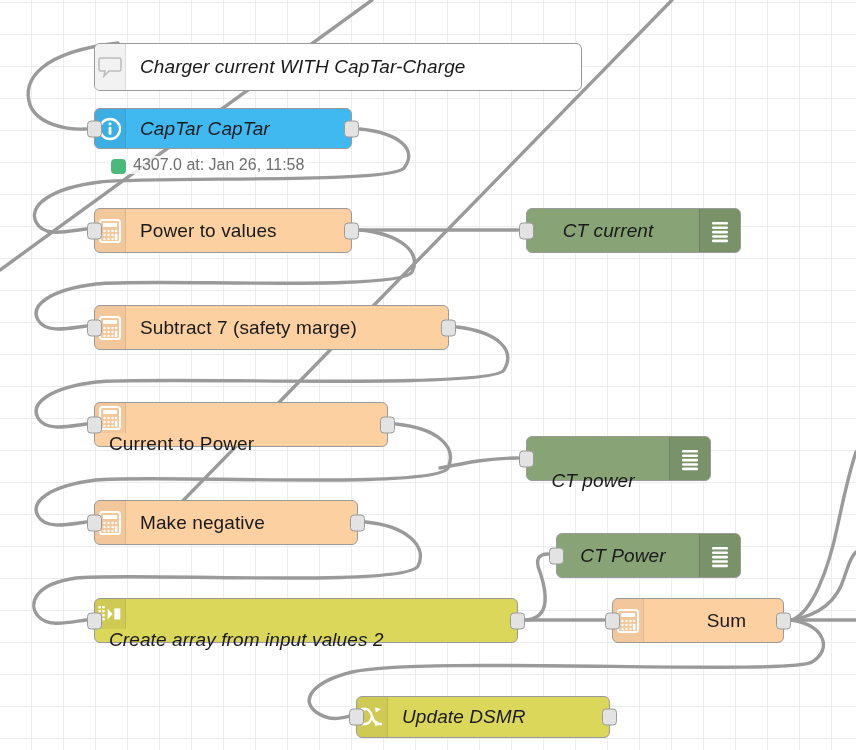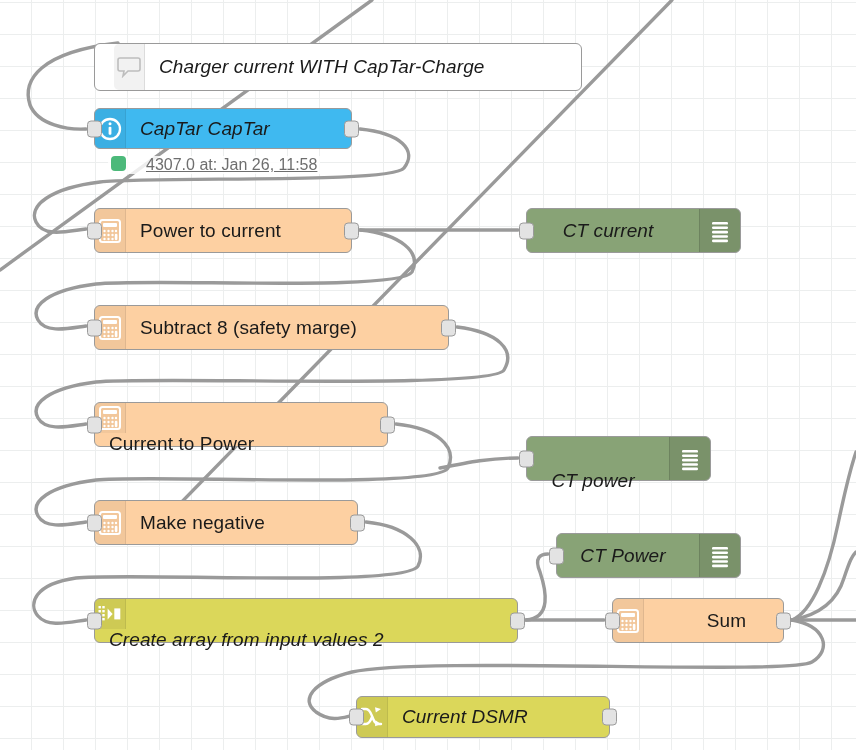--- a/index.html
+++ b/index.html
@@ -130,28 +130,27 @@
     background: #e2ece0;
     border: 1.4px solid #9a9a9a;
     border-radius: 5px;
     box-sizing: border-box;
   }
 
   
   .node-status {
     position: absolute;
     display: flex;
-    align-items: flex-start;
-    gap: 20px;
+    align-items: flex-end;
+    gap: 7px;
     font-size: 16px;
     color: #6e6e6e;
     background: rgba(255,255,255,0.82);
     padding: 0 3px;
     white-space: nowrap;
-    text-decoration: underline;
   }
   .status-dot {
     width: 15px;
     height: 15px;
     border-radius: 4px;
     background: #4cb97a;
     flex: 0 0 15px;
   }
 
   
@@ -190,21 +189,21 @@
 
     <path class="wire" d="M 792 620 C 826 626 832 650 812 662 C 788 676 420 656 352 672 C 312 682 300 700 316 712 C 330 722 342 718 350 716"></path>
 
     <path class="wire" d="M 168 516 L 672 0"></path>
 
     <path class="wire" d="M 0 270 L 372 0"></path>
 
     <path class="wire" d="M 440 468 C 470 462 490 458 518 458"></path>
   </svg>
 
-  <div class="node n-comment" style="left:94px; top:43px; width:488px; height:48px;padding-left:19px;">
+  <div class="node n-comment" style="left:94px; top:43px; width:488px; height:48px;">
     <div class="icon-box">
       <svg class="glyph" width="24" height="22" viewBox="0 0 24 22" aria-hidden="true">
         <path d="M3 2 H21 A2 2 0 0 1 23 4 V13 A2 2 0 0 1 21 15 H11 L6 20 L7 15 H3 A2 2 0 0 1 1 13 V4 A2 2 0 0 1 3 2 Z" fill="none" stroke="#bdbdbd" stroke-width="1.6"></path>
       </svg>
     </div>
     <div class="label">Charger current WITH CapTar-Charge</div>
   </div>
 
   <div class="node n-info" style="left:94px; top:108px; width:258px; height:41px;">
     <span class="port in"></span>
@@ -235,21 +234,21 @@
           <circle cx="17" cy="12" r="1.2" fill="#ffffff"></circle>
         <circle cx="5.5" cy="16" r="1.2" fill="#ffffff"></circle>
           <circle cx="9.5" cy="16" r="1.2" fill="#ffffff"></circle>
         <circle cx="13.5" cy="16" r="1.2" fill="#ffffff"></circle>
         <circle cx="5.5" cy="20" r="1.2" fill="#ffffff"></circle>
           <circle cx="9.5" cy="20" r="1.2" fill="#ffffff"></circle>
         <circle cx="13.5" cy="20" r="1.2" fill="#ffffff"></circle>
         <rect x="15.8" y="14.8" width="2.6" height="6.4" rx="1.1" fill="#ffffff"></rect>
       </svg>
     </div>
-    <div class="label">Power to current</div>
+    <div class="label">Power to values</div>
     <span class="port out"></span>
   </div>
 
   <div class="node n-green" style="left:526px; top:208px; width:215px; height:45px;">
     <span class="port in"></span>
     <div class="label italic" style="justify-content:center; padding-left:0;">CT current</div>
     <div class="dbg-seg">
       <svg class="glyph" width="24" height="24" viewBox="0 0 24 24" aria-hidden="true">
         <rect x="4" y="3" width="16" height="2.6" rx="1.2" fill="#ffffff"></rect>
         <rect x="4" y="7.4" width="16" height="2.6" rx="1.2" fill="#ffffff"></rect>
@@ -275,21 +274,21 @@
           <circle cx="17" cy="12" r="1.2" fill="#ffffff"></circle>
         <circle cx="5.5" cy="16" r="1.2" fill="#ffffff"></circle>
           <circle cx="9.5" cy="16" r="1.2" fill="#ffffff"></circle>
         <circle cx="13.5" cy="16" r="1.2" fill="#ffffff"></circle>
         <circle cx="5.5" cy="20" r="1.2" fill="#ffffff"></circle>
           <circle cx="9.5" cy="20" r="1.2" fill="#ffffff"></circle>
         <circle cx="13.5" cy="20" r="1.2" fill="#ffffff"></circle>
         <rect x="15.8" y="14.8" width="2.6" height="6.4" rx="1.1" fill="#ffffff"></rect>
       </svg>
     </div>
-    <div class="label">Subtract 8 (safety marge)</div>
+    <div class="label">Subtract 7 (safety marge)</div>
     <span class="port out"></span>
   </div>
 
   <div class="node n-func" style="left:94px; top:402px; width:294px; height:45px;flex-direction:column;">
     <span class="port in"></span>
     <div class="icon-box">
       <svg class="glyph" width="22" height="24" viewBox="0 0 22 24" aria-hidden="true">
         <rect x="1" y="1" width="20" height="22" rx="2.5" fill="none" stroke="#ffffff" stroke-width="2"></rect>
         <rect x="4" y="4" width="14" height="4" rx="1" fill="#ffffff"></rect>
         <circle cx="5.5" cy="12" r="1.2" fill="#ffffff"></circle>
@@ -412,17 +411,17 @@
   <div class="node n-yellow" style="left:356px; top:696px; width:254px; height:42px;">
     <span class="port in"></span>
     <div class="icon-box">
       <svg class="glyph" width="24" height="24" viewBox="0 0 24 24" aria-hidden="true">
         <path d="M2 4 H6 C9 4 10.5 7 12 11 C13.5 15 15 19 18 19 H21" fill="none" stroke="#ffffff" stroke-width="2.4" stroke-linecap="round"></path>
         <path d="M2 19 H6 C9 19 10.5 16 12 12" fill="none" stroke="#ffffff" stroke-width="2.4" stroke-linecap="round"></path>
         <path d="M15 2.2 L21 4 L15.8 7.4 Z" fill="#ffffff"></path>
         <path d="M15.8 15.6 L21 19 L15 21.2 Z" fill="#ffffff"></path>
       </svg>
     </div>
-    <div class="label italic">Current DSMR</div>
+    <div class="label italic">Update DSMR</div>
     <span class="port out"></span>
   </div>
 
 </div>
 
 </body></html>

